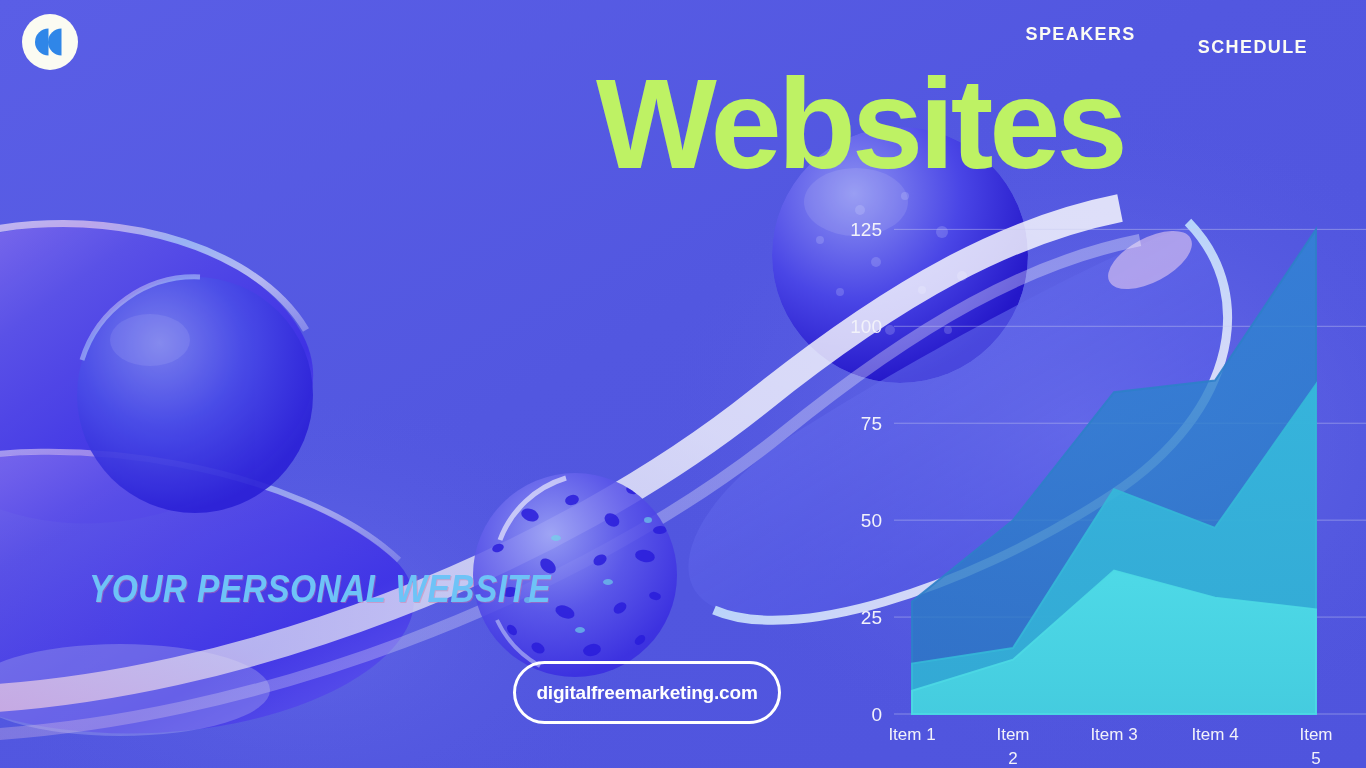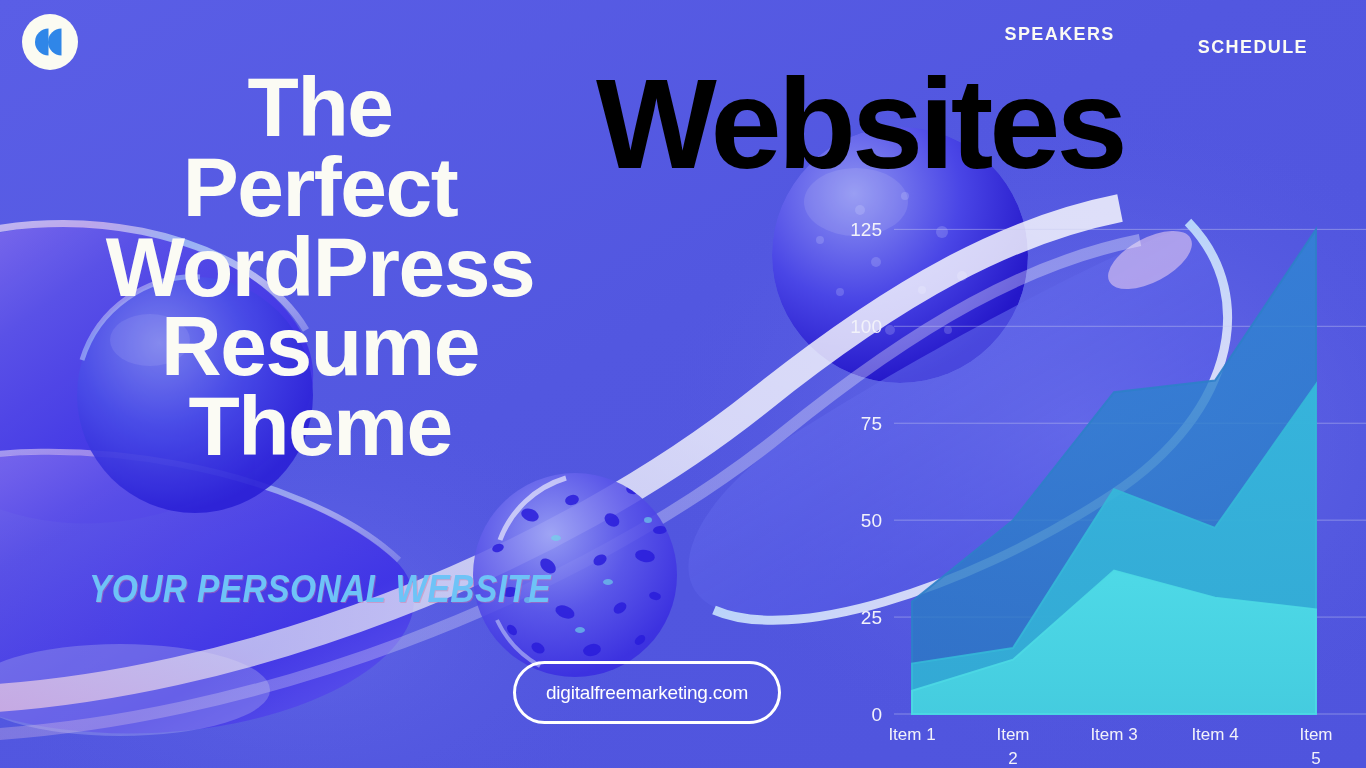--- a/index.html
+++ b/index.html
@@ -15,21 +15,21 @@
   #stage { position:absolute; inset:0; width:1366px; height:768px; overflow:hidden; }
   #bgsvg { position:absolute; inset:0; width:1366px; height:768px; }
 
   
   .nav {
     position:absolute; top:0; left:0; right:0; height:70px; z-index:40;
     display:flex; align-items:flex-start; justify-content:space-between;
     padding:14px 58px 0 22px;
   }
   .logo-wrap { width:56px; height:56px; position:relative; }
-  .nav-links { display:flex; gap:83px; padding-top:10px; }
+  .nav-links { display:flex; gap:62px; padding-top:10px; }
   .nav-link {
     color:#FBFBF4; font-size:18px; font-weight:bold; letter-spacing:1.4px;
     text-transform:uppercase; cursor:pointer; white-space:nowrap;
   }
   .nav-link.second { margin-top:13px; }
 
   
   .headline {
     position:absolute; left:0; top:68px; width:640px; z-index:30;
     text-align:center;
@@ -50,27 +50,27 @@
     white-space:nowrap;
   }
 
   .urlpill {
     position:absolute; left:513px; top:661px; z-index:30;
     width:268px; height:63px;
     border:3px solid #FFFFFF; border-radius:34px;
     display:flex; align-items:center; justify-content:center;
   }
   .urlpill span {
-    color:#FFFFFF; font-size:19px; font-weight:normal; letter-spacing:-0.2px;
+    color:#FFFFFF; font-size:19px; font-weight:bold; letter-spacing:-0.2px;
   }
 
   
   .bigword {
     position:absolute; left:596px; top:60px; z-index:28;
-    color:#000000; font-size:128px; font-weight:bold;
+    color:#bef264; font-size:128px; font-weight:bold;
     letter-spacing:-4px; line-height:1;
     white-space:nowrap;
   }
 
   
   .chart { position:absolute; left:780px; top:180px; width:586px; height:588px; z-index:25; }
   #chartsvg { position:absolute; left:0; top:0; width:586px; height:588px; overflow:visible; }
   .ytick { fill:#F2F2FA; font-size:19px; font-family:"Liberation Sans", sans-serif; text-anchor:end; }
   .xtick { fill:#F2F2FA; font-size:17px; font-family:"Liberation Sans", sans-serif; text-anchor:middle; }
   .gl { stroke:#C9CCF2; stroke-opacity:.45; stroke-width:1; }
@@ -232,27 +232,20 @@
       </svg>
     </div>
     <div class="nav-links">
       <div class="nav-link">SPEAKERS</div>
       <div class="nav-link second">SCHEDULE</div>
     </div>
   </div>
 
   <div class="bigword">Websites</div>
 
-  <div class="headline">
-    <span class="l">The</span>
-    <span class="l">Perfect</span>
-    <span class="l">WordPress</span>
-    <span class="l">Resume</span>
-    <span class="l">Theme</span>
-  </div>
 
   <div class="subhead">YOUR PERSONAL WEBSITE</div>
 
   <div class="urlpill">
     <span>digitalfreemarketing.com</span>
   </div>
 
   <div class="chart">
     <svg id="chartsvg" viewBox="0 0 586 588">
       <defs>

